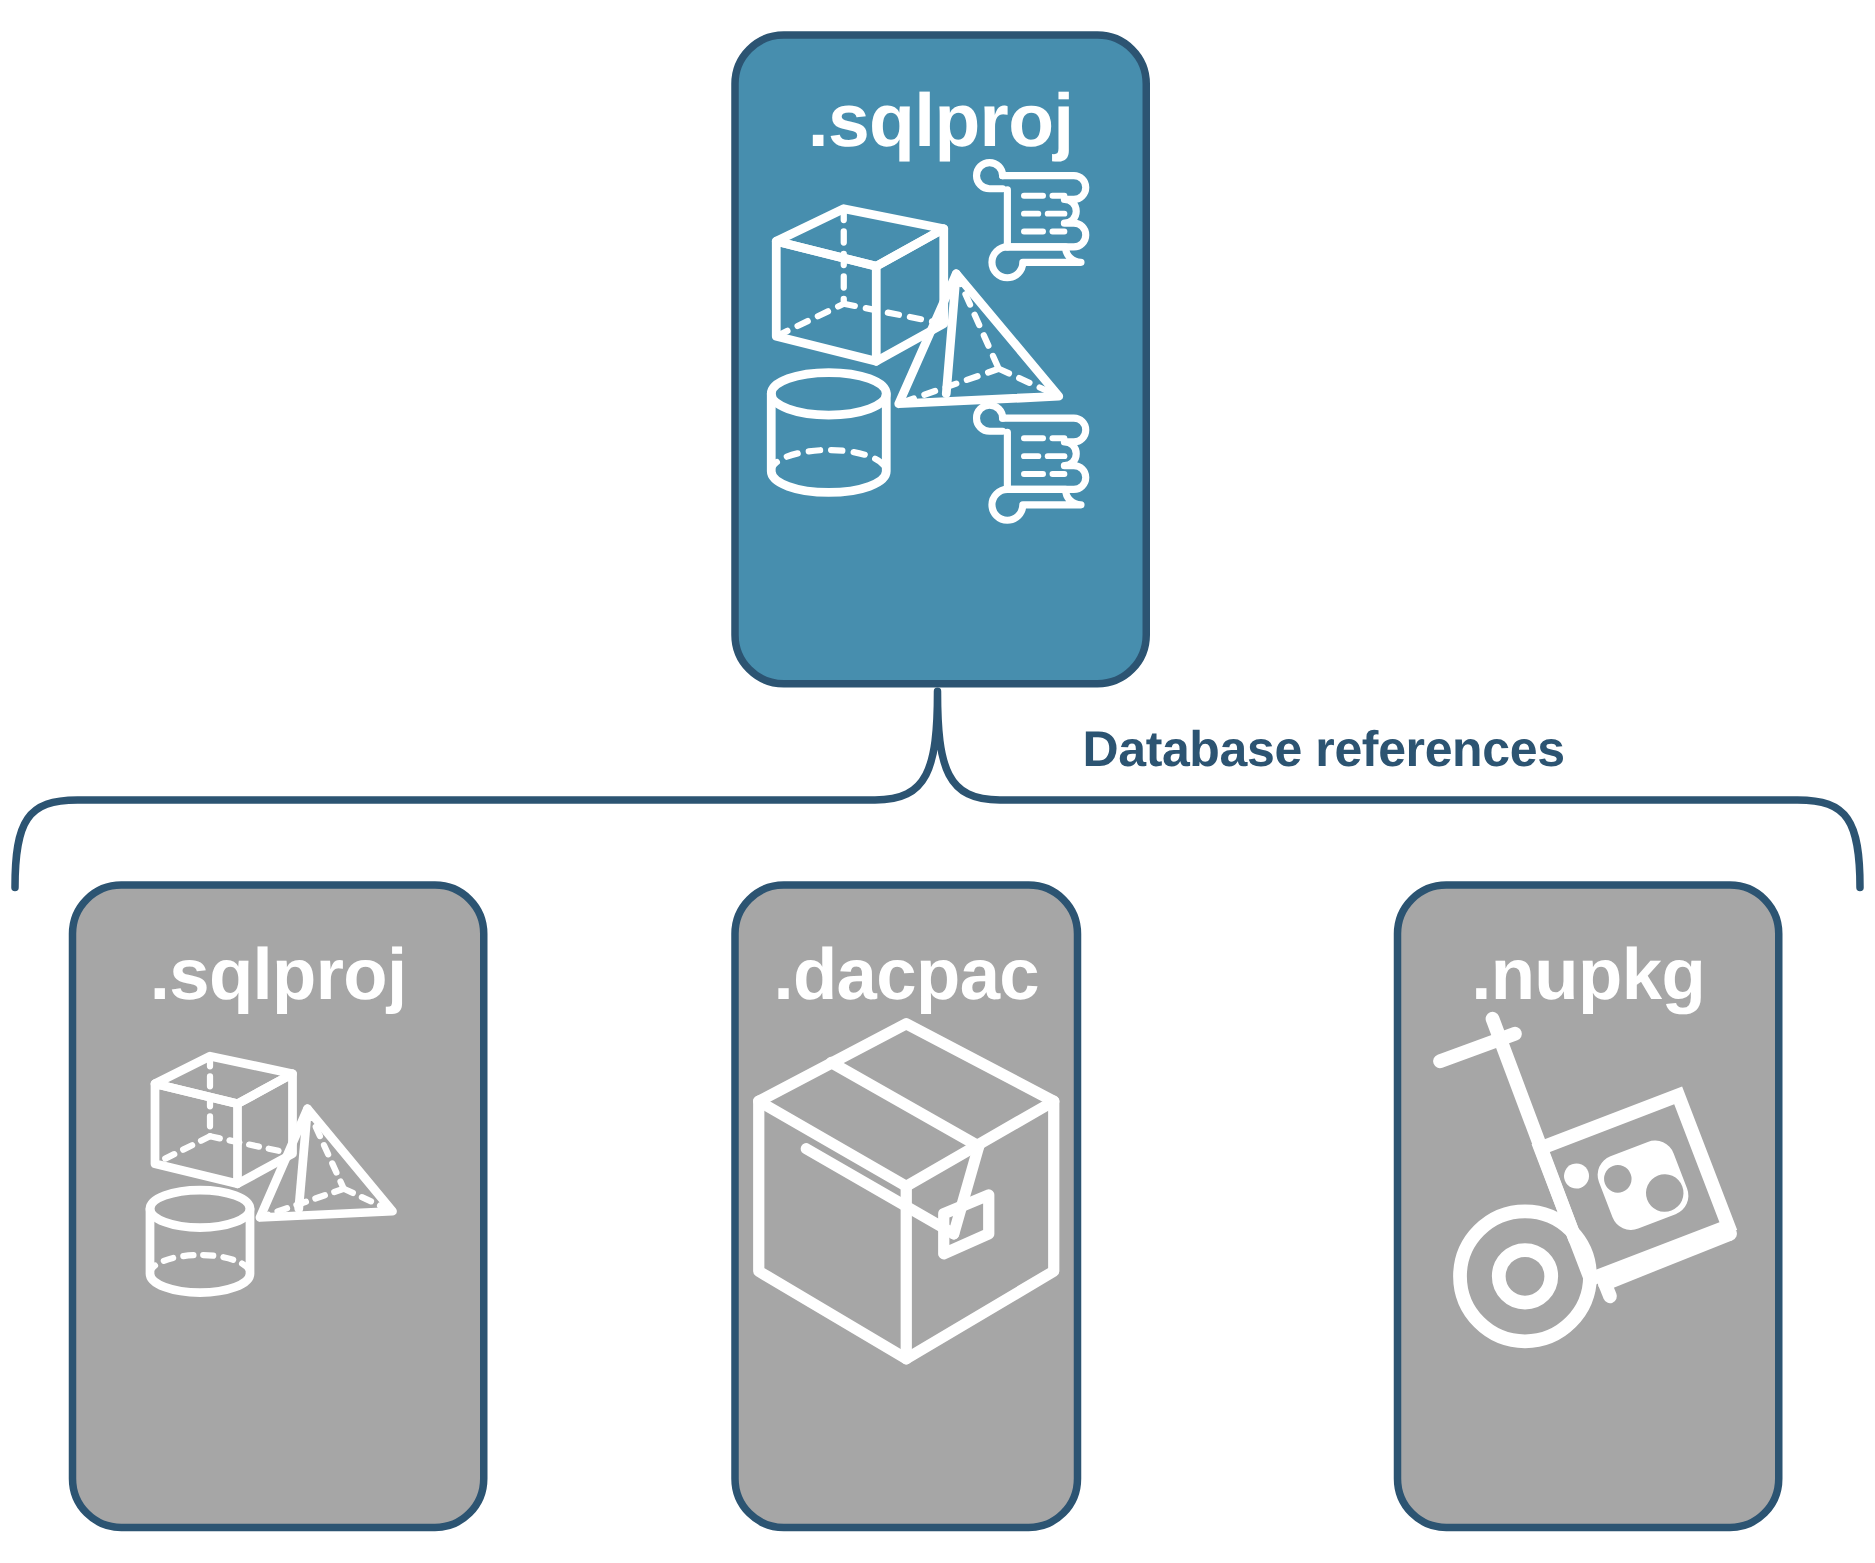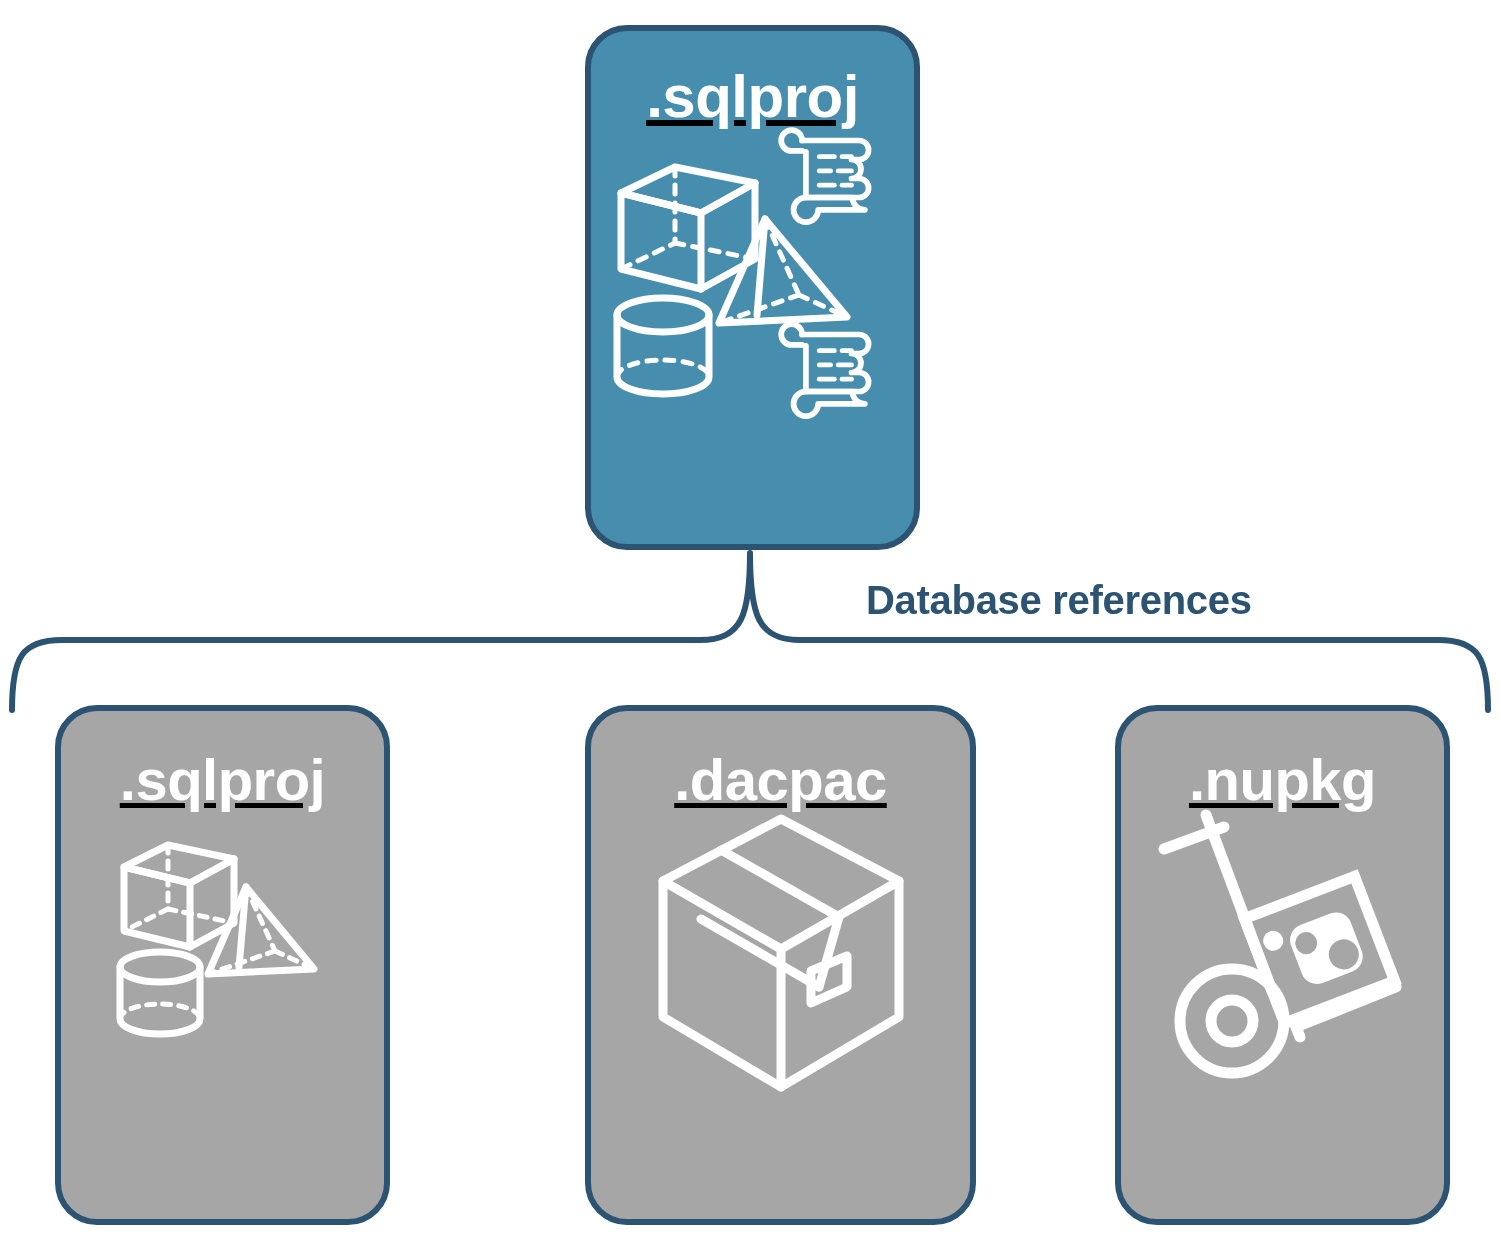--- a/index.html
+++ b/index.html
@@ -24,21 +24,20 @@
 
   
   .card {
     position: absolute;
     box-sizing: border-box;
     border-radius: 42px;
     border: 6px solid #2c5472;
     display: flex;
     flex-direction: column;
     align-items: center;
-    text-decoration: underline;
   }
   .card.primary { background: #478eae; }
   .card.secondary { background: #a6a6a6; }
 
   .card-title {
     color: #ffffff;
     font-weight: bold;
     letter-spacing: -0.5px;
     line-height: 1;
     user-select: none;
@@ -46,22 +45,22 @@
 
   #card-top {
     left: 585px;
     top: 25px;
     width: 335px;
     height: 525px;
   }
   #card-top .card-title { font-size: 60px; margin-top: 36px; }
 
   #card-sqlproj  { left: 55px;   top: 705px; width: 335px; height: 520px; }
-  #card-dacpac   { left: 585px;  top: 705px; width: 391px; height: 520px; }
-  #card-nupkg    { left: 1115px; top: 705px; width: 335px; height: 520px; text-align: center; }
+  #card-dacpac   { left: 585px;  top: 705px; width: 280px; height: 520px; }
+  #card-nupkg    { left: 1115px; top: 705px; width: 311px; height: 520px; text-align: center; }
   .card.secondary .card-title { font-size: 58px; margin-top: 40px; }
 
   .card-art {
     position: relative;
     flex: 1 1 auto;
     width: 100%;
     display: flex;
     align-items: flex-start;
     justify-content: center;
   }

